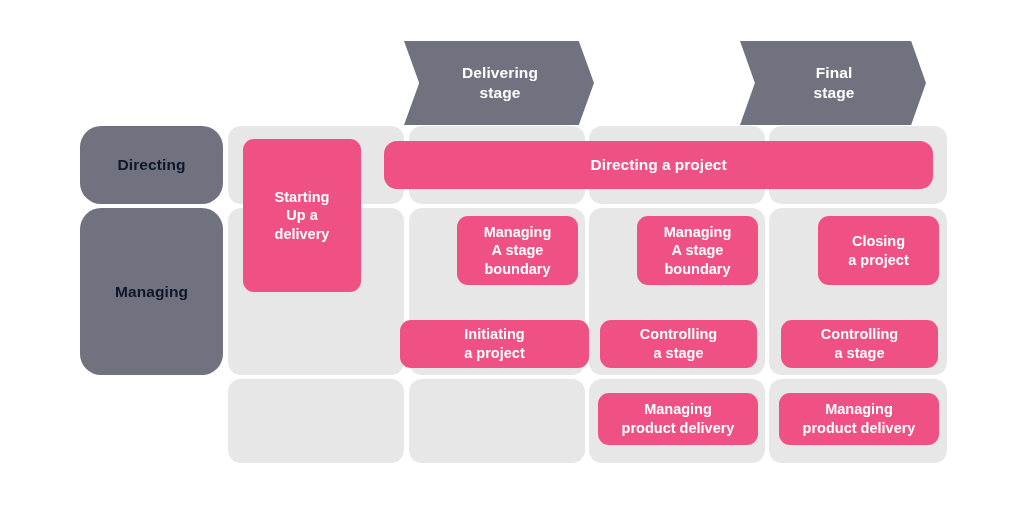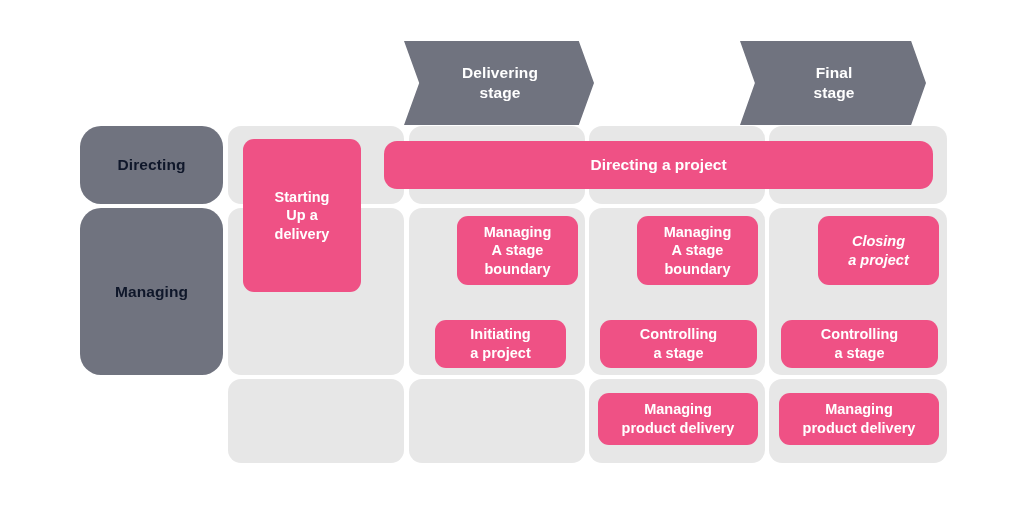--- a/index.html
+++ b/index.html
@@ -174,28 +174,28 @@
   </div>
 
   <div class="proc" style="left:637px; top:216px; width:121px; height:69px;">
     <div>
       <span>Managing</span>
       <span>A stage</span>
       <span>boundary</span>
     </div>
   </div>
 
-  <div class="proc" style="left:818px; top:216px; width:121px; height:69px;font-style:italic;">
+  <div class="proc" style="left:818px; top:216px; width:121px; height:69px;">
     <div>
       <span>Closing</span>
       <span>a project</span>
     </div>
   </div>
 
-  <div class="proc" style="left:435px; top:320px; width:131px; height:48px;text-align:right;">
+  <div class="proc" style="left:400px; top:320px; width:189px; height:48px;text-align:right;">
     <div>
       <span>Initiating</span>
       <span>a project</span>
     </div>
   </div>
 
   <div class="proc" style="left:600px; top:320px; width:157px; height:48px;">
     <div>
       <span>Controlling</span>
       <span>a stage</span>

